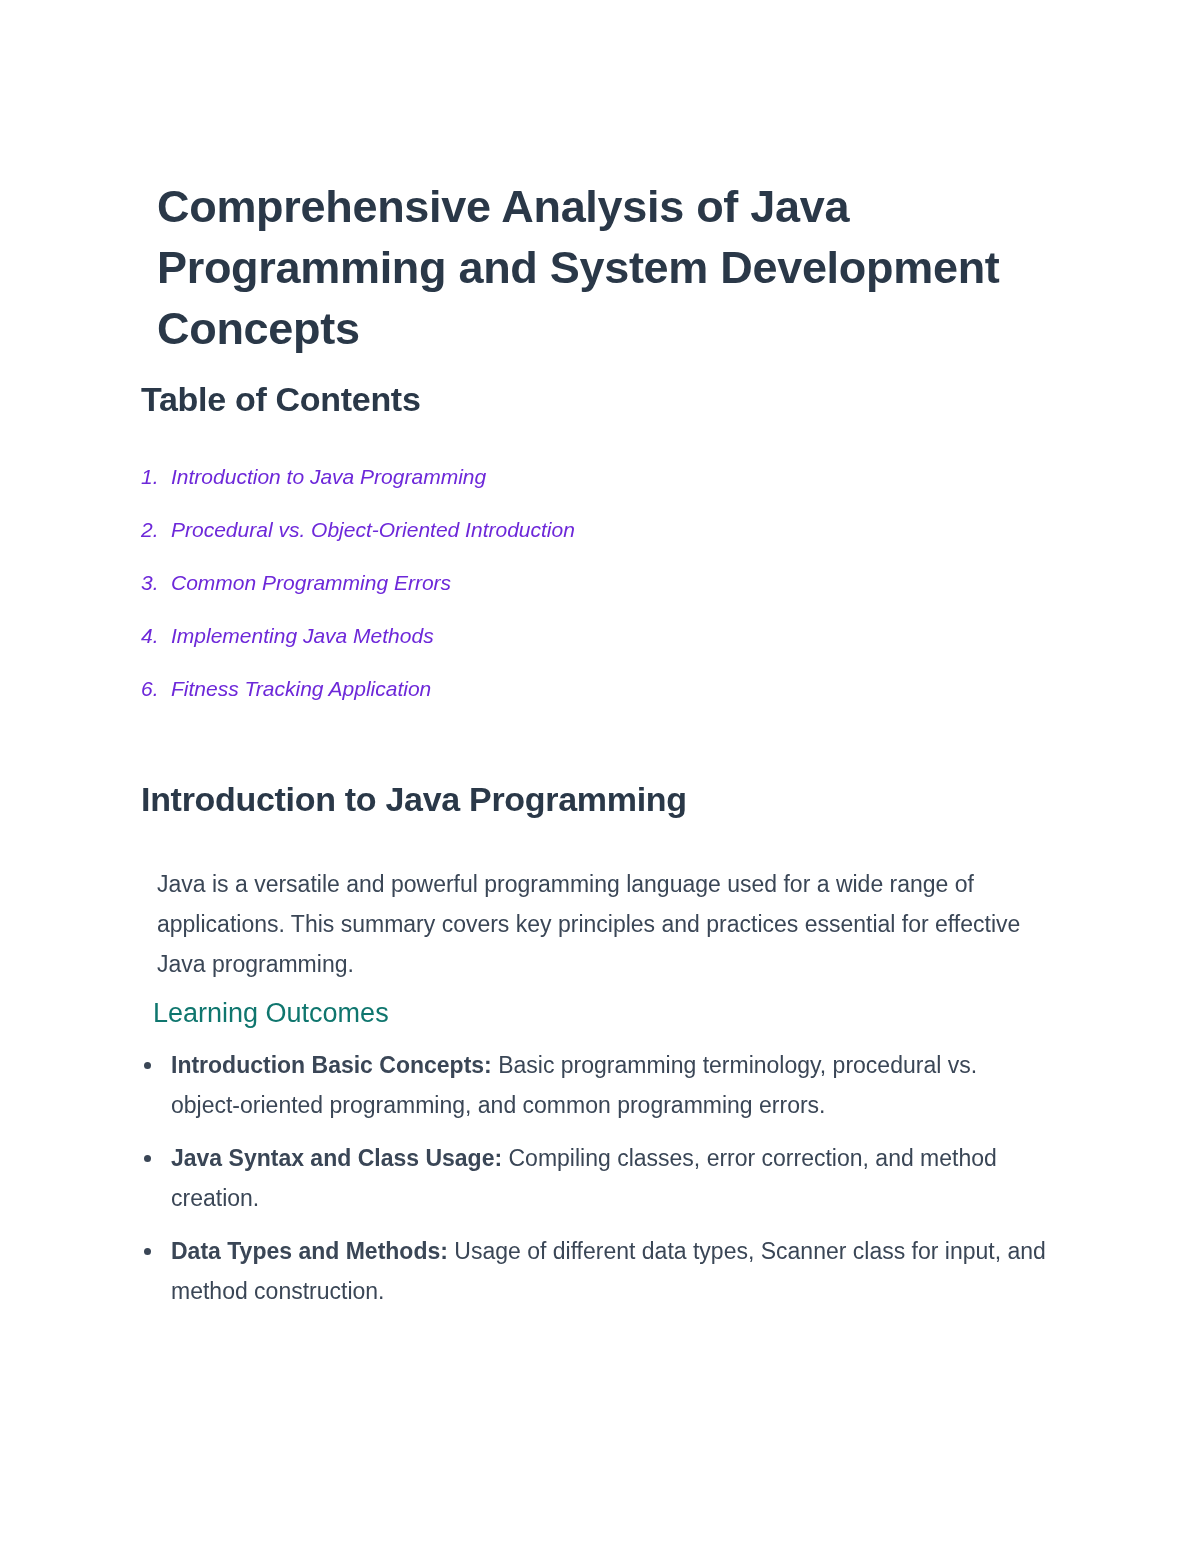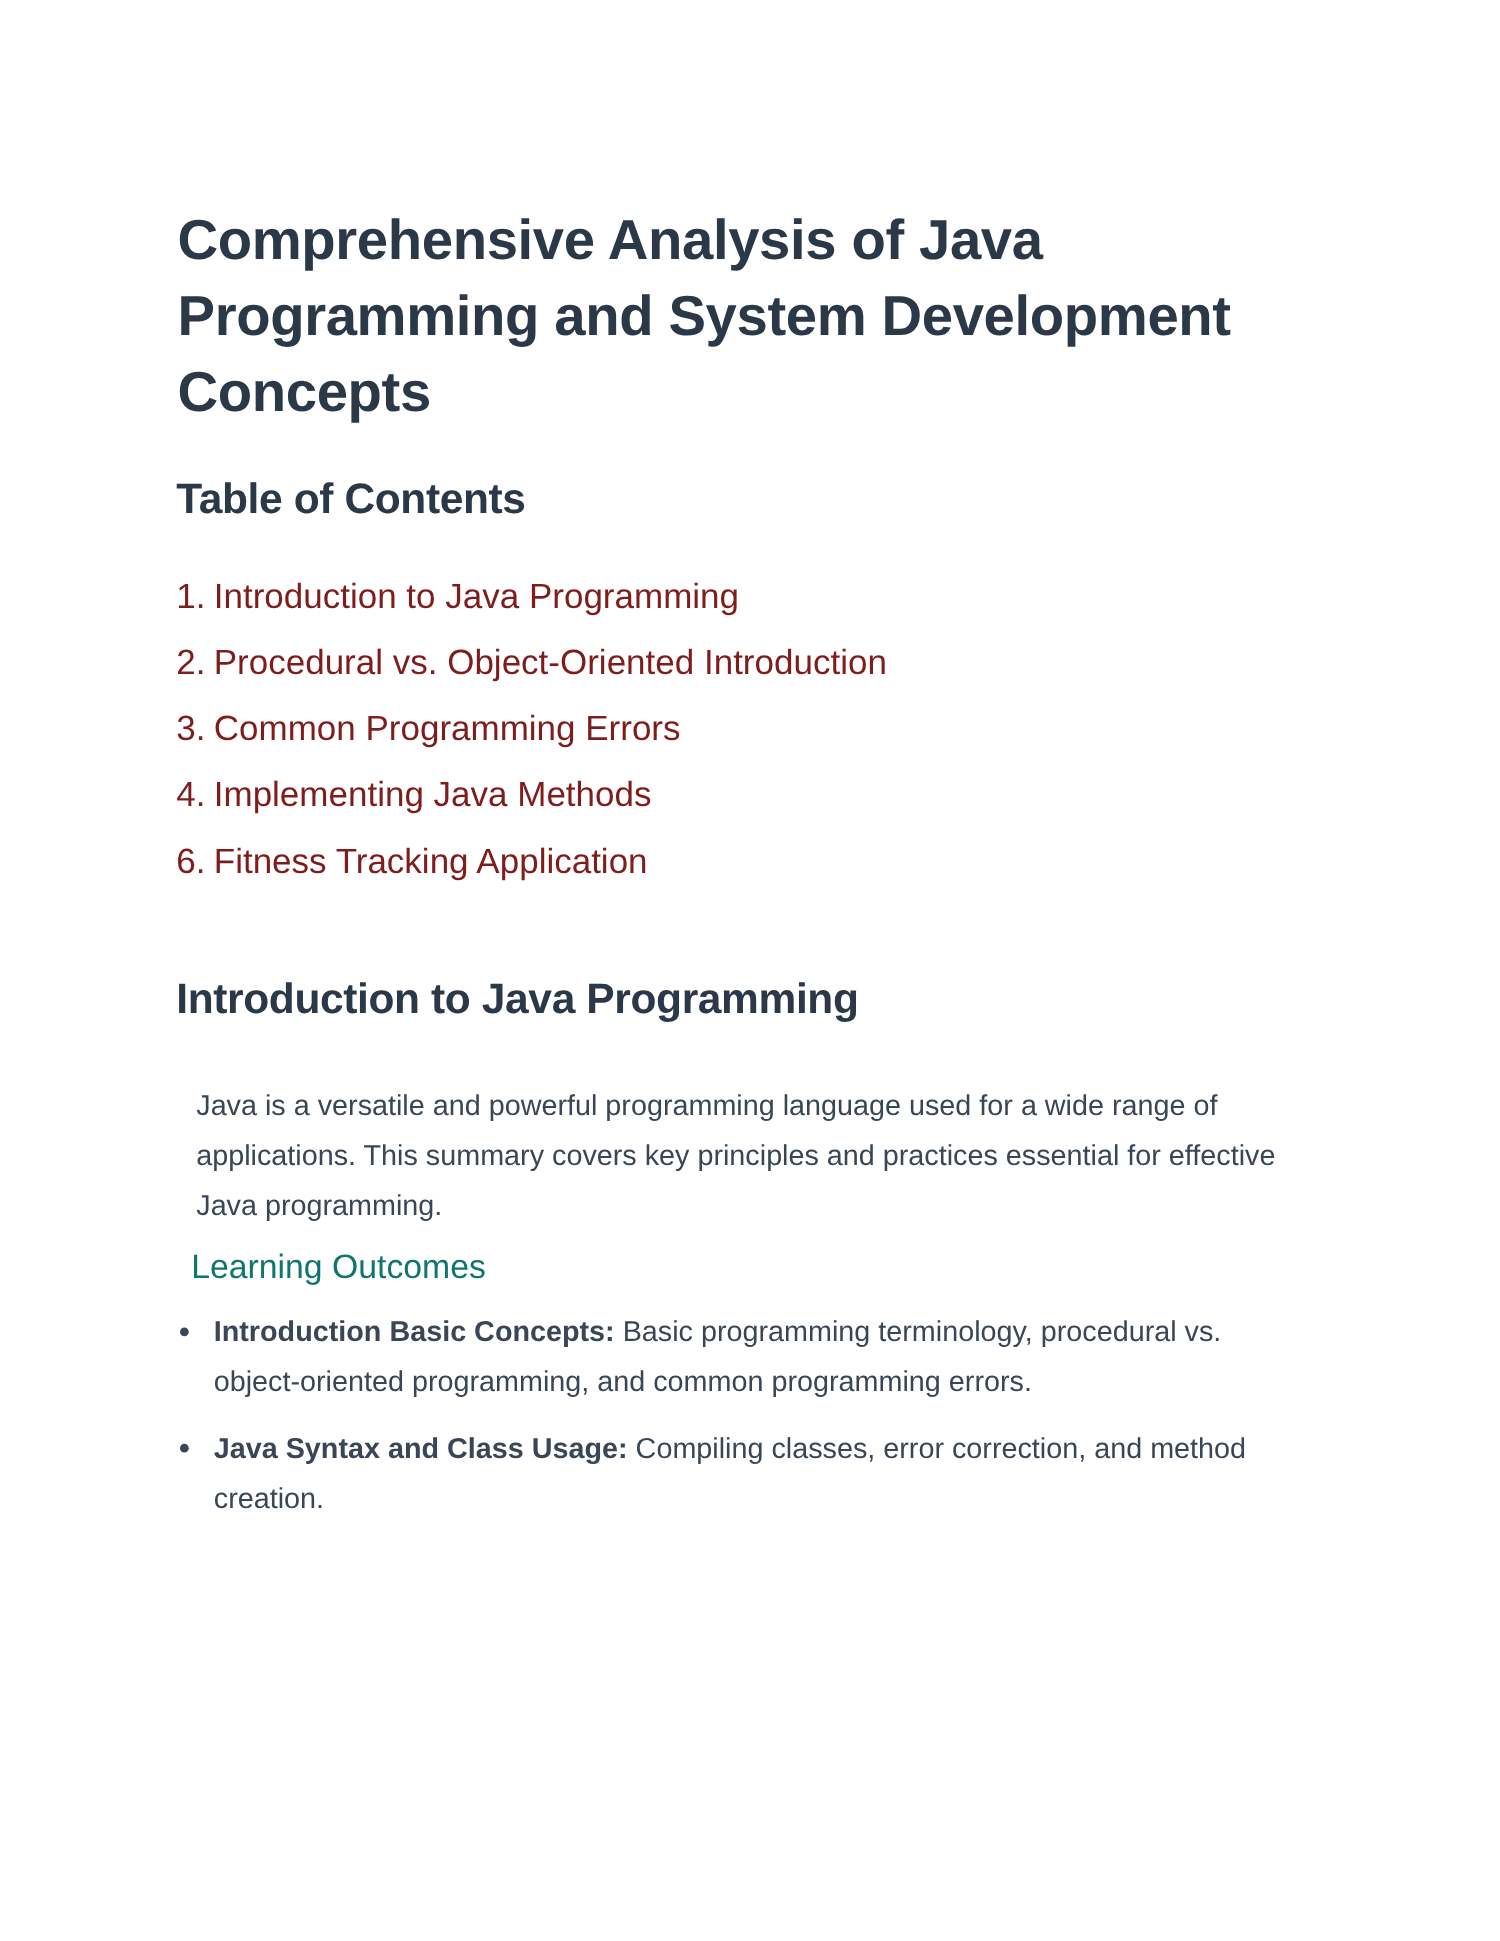--- a/index.html
+++ b/index.html
@@ -1,23 +1,23 @@
 <!DOCTYPE html>
 <html><head>
 <meta charset="utf-8">
 <style>
   html, body { margin: 0; padding: 0; background: #ffffff; }
   body { width: 1200px; height: 1553px; position: relative; overflow: hidden;
          font-family: "Liberation Sans", "DejaVu Sans", sans-serif; color: #2e3a4b; }
   .page { position: absolute; left: 141px; top: 160px; width: 920px; }
-  h1 { margin: 1px; font-size: 45px; line-height: 61px; font-weight: 700; color: #2a3848; letter-spacing: -0.3px; }
+  h1 { margin: 16px; font-size: 45px; line-height: 61px; font-weight: 700; color: #2a3848; letter-spacing: -0.3px; }
   h2 { margin: 0; font-size: 34px; font-weight: 700; color: #2a3848; letter-spacing: -0.3px; }
   .toc-title { position: absolute; top: 220px; text-align: right; }
   .toc { position: absolute; top: 290px; left: 0; margin: 0; padding: 0; list-style: none; }
-  .toc li { font-size: 28px; line-height: 53px; color: #7f1d1d; height: 53px; }
+  .toc li { font-size: 21px; line-height: 53px; color: #6d28d9; height: 53px; font-style: italic; }
   .toc .num { display: inline-block; width: 30px; }
   .intro-title { position: absolute; top: 620px; }
   .para { position: absolute; top: 688px; margin: 16px; font-size: 23px; line-height: 40px; color: #3a4656; width: 900px; }
   h3 { position: absolute; top: 826px; margin: 12px; font-size: 27px; font-weight: 400; color: #0f766e; }
   .outcomes { position: absolute; top: 885px; left: 0; margin: 0; padding: 0; list-style: none; width: 910px; }
   .outcomes li { position: relative; padding-left: 30px; font-size: 23px; line-height: 40px; color: #3a4656; margin-bottom: 13px; }
   .bullet { position: absolute; left: 3px; top: 17px; width: 7px; height: 7px; border-radius: 50%; background: #3a4656; }
   .outcomes b { font-weight: 700; color: #3a4656; }
 </style>
 </head>
@@ -35,14 +35,15 @@
     <li><span class="num">6.</span><span>Fitness Tracking Application</span></li>
   </ol>
 
   <h2 class="intro-title">Introduction to Java Programming</h2>
   <p class="para">Java is a versatile and powerful programming language used for a wide range of applications. This summary covers key principles and practices essential for effective Java programming.</p>
 
   <h3>Learning Outcomes</h3>
   <ul class="outcomes">
     <li><span class="bullet"></span><b>Introduction Basic Concepts:</b><span> Basic programming terminology, procedural vs. object-oriented programming, and common programming errors.</span></li>
     <li><span class="bullet"></span><b>Java Syntax and Class Usage:</b><span> Compiling classes, error correction, and method creation.</span></li>
+    <li><span class="bullet"></span><b>Data Types and Methods:</b><span> Usage of different data types, Scanner class for input, and method construction.</span></li>
   </ul>
 </div>
 
 </body></html>

